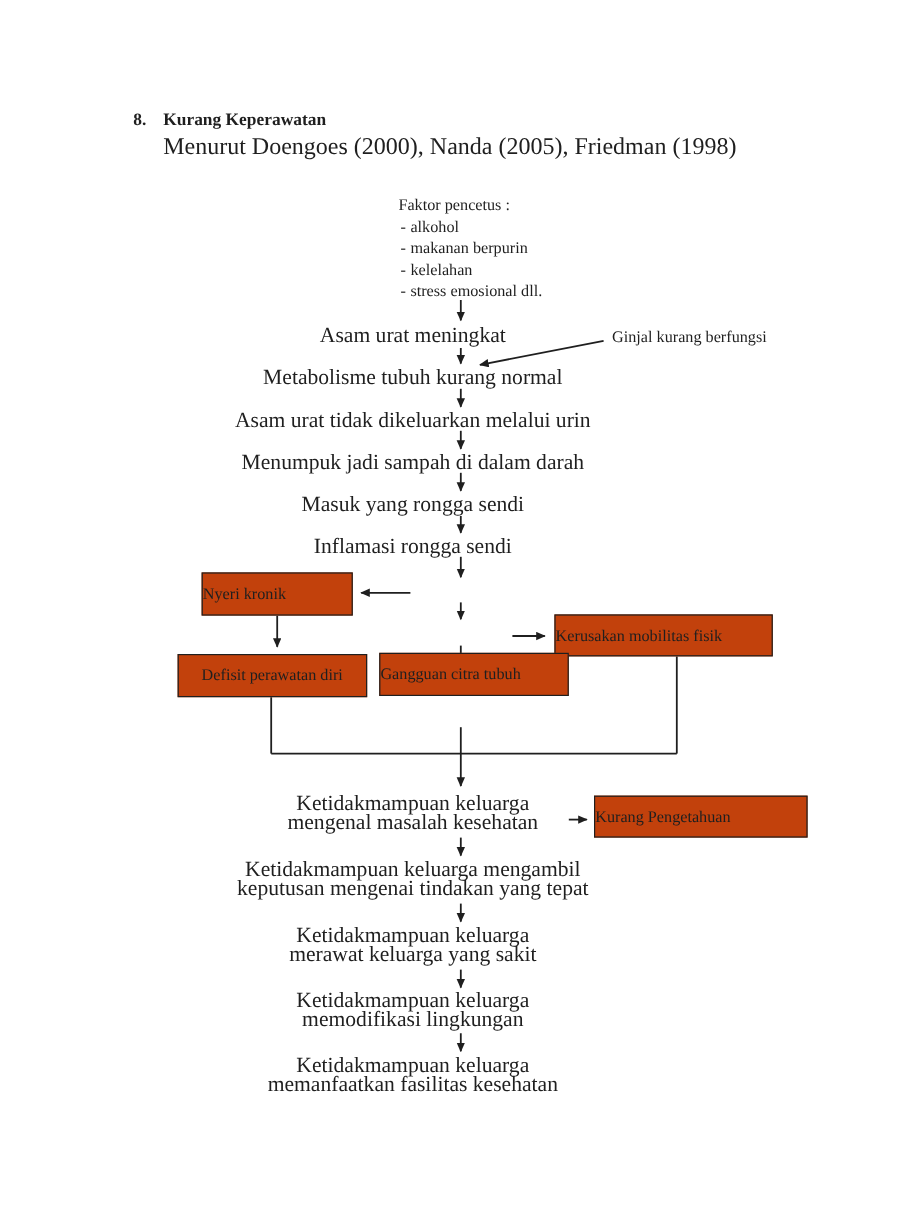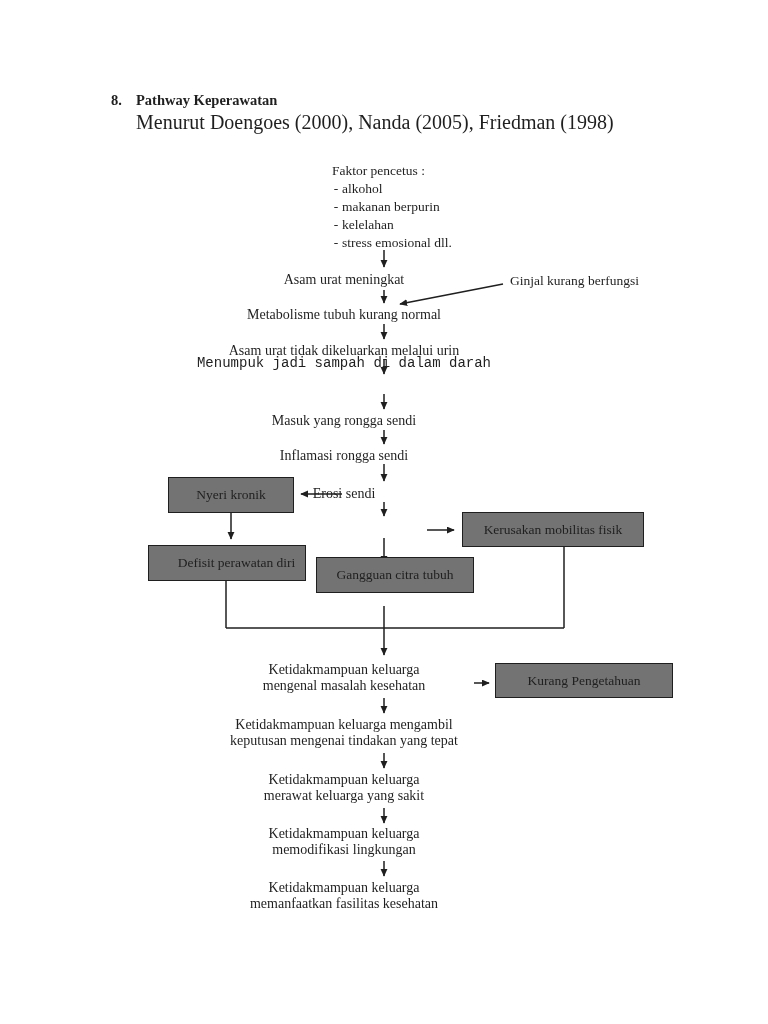--- a/index.html
+++ b/index.html
@@ -17,42 +17,42 @@
   .hdr-num { display: inline-block; width: 25px; }
   .hdr-sub { position: absolute; top: 111px; left: 136px; font-size: 20px; font-weight: normal; }
 
   .trigger { position: absolute; top: 162px; left: 330px; font-size: 13.5px; line-height: 18px; }
   .trigger-title { padding-left: 2px; }
   .trigger-item { display: flex; }
   .trigger-dash { width: 12px; text-align: center; }
 
   .cnode {
     position: absolute; left: 0; width: 688px;
-    text-align: center; font-size: 14px; line-height: 15.5px;
+    text-align: center; font-size: 18px; line-height: 15.5px;
   }
   .lnode { position: absolute; font-size: 13.5px; line-height: 15.5px; white-space: nowrap; }
 
   .dbox {
     position: absolute;
     border: 1.5px solid #1f1f1f;
-    background: #737373;
-    display: flex; align-items: center; justify-content: center;
+    background: #c2410c;
+    display: flex; align-items: center; 
     font-size: 13.5px; white-space: nowrap;
     box-sizing: border-box;
   }
 
   .connector-layer { position: absolute; top: 0; left: 0; width: 768px; height: 1024px; }
 </style>
 </head>
 <body>
 
 <div class="page">
 
   <div class="hdr-row">
-    <span class="hdr-num">8.</span><span>Pathway Keperawatan</span>
+    <span class="hdr-num">8.</span><span>Kurang Keperawatan</span>
   </div>
   <div class="hdr-sub">Menurut Doengoes (2000), Nanda (2005), Friedman (1998)</div>
 
   <svg class="connector-layer" viewBox="0 0 768 1024" xmlns="http://www.w3.org/2000/svg">
     <defs>
       <marker id="ah" markerWidth="9" markerHeight="8" refX="7.2" refY="3.5" orient="auto" markerUnits="userSpaceOnUse">
         <path d="M0,0 L8,3.5 L0,7 Z" fill="#1f1f1f"></path>
       </marker>
     </defs>
     <g stroke="#1f1f1f" stroke-width="1.5" fill="none">
@@ -98,35 +98,34 @@
     <div class="trigger-item">
       <span class="trigger-dash">-</span>
       <span>stress emosional dll.</span>
     </div>
   </div>
 
   <div class="cnode" style="top:272px;">Asam urat meningkat</div>
   <div class="lnode" style="top:273px; left:510px;">Ginjal kurang berfungsi</div>
   <div class="cnode" style="top:307px;">Metabolisme tubuh kurang normal</div>
   <div class="cnode" style="top:343px;">Asam urat tidak dikeluarkan melalui urin</div>
-  <div class="cnode" style="top:356px;font-family:Liberation Mono, monospace;">Menumpuk jadi sampah di dalam darah</div>
+  <div class="cnode" style="top:378px;">Menumpuk jadi sampah di dalam darah</div>
   <div class="cnode" style="top:413px;">Masuk yang rongga sendi</div>
   <div class="cnode" style="top:448px;">Inflamasi rongga sendi</div>
-  <div class="cnode" style="top:486px;">Erosi sendi</div>
 
   <div class="dbox" style="left:168px; top:477px; width:126px; height:36px;">
     <span>Nyeri kronik</span>
   </div>
   <div class="dbox" style="left:462px; top:512px; width:182px; height:35px;">
     <span>Kerusakan mobilitas fisik</span>
   </div>
   <div class="dbox" style="left:148px; top:545px; width:158px; height:36px;padding-left:19px;">
     <span>Defisit perawatan diri</span>
   </div>
-  <div class="dbox" style="left:316px; top:557px; width:158px; height:36px;">
+  <div class="dbox" style="left:316px; top:544px; width:158px; height:36px;">
     <span>Gangguan citra tubuh</span>
   </div>
   <div class="dbox" style="left:495px; top:663px; width:178px; height:35px;">
     <span>Kurang Pengetahuan</span>
   </div>
 
   <div class="cnode" style="top:662px;">
     <div>Ketidakmampuan keluarga</div>
     <div>mengenal masalah kesehatan</div>
   </div>

